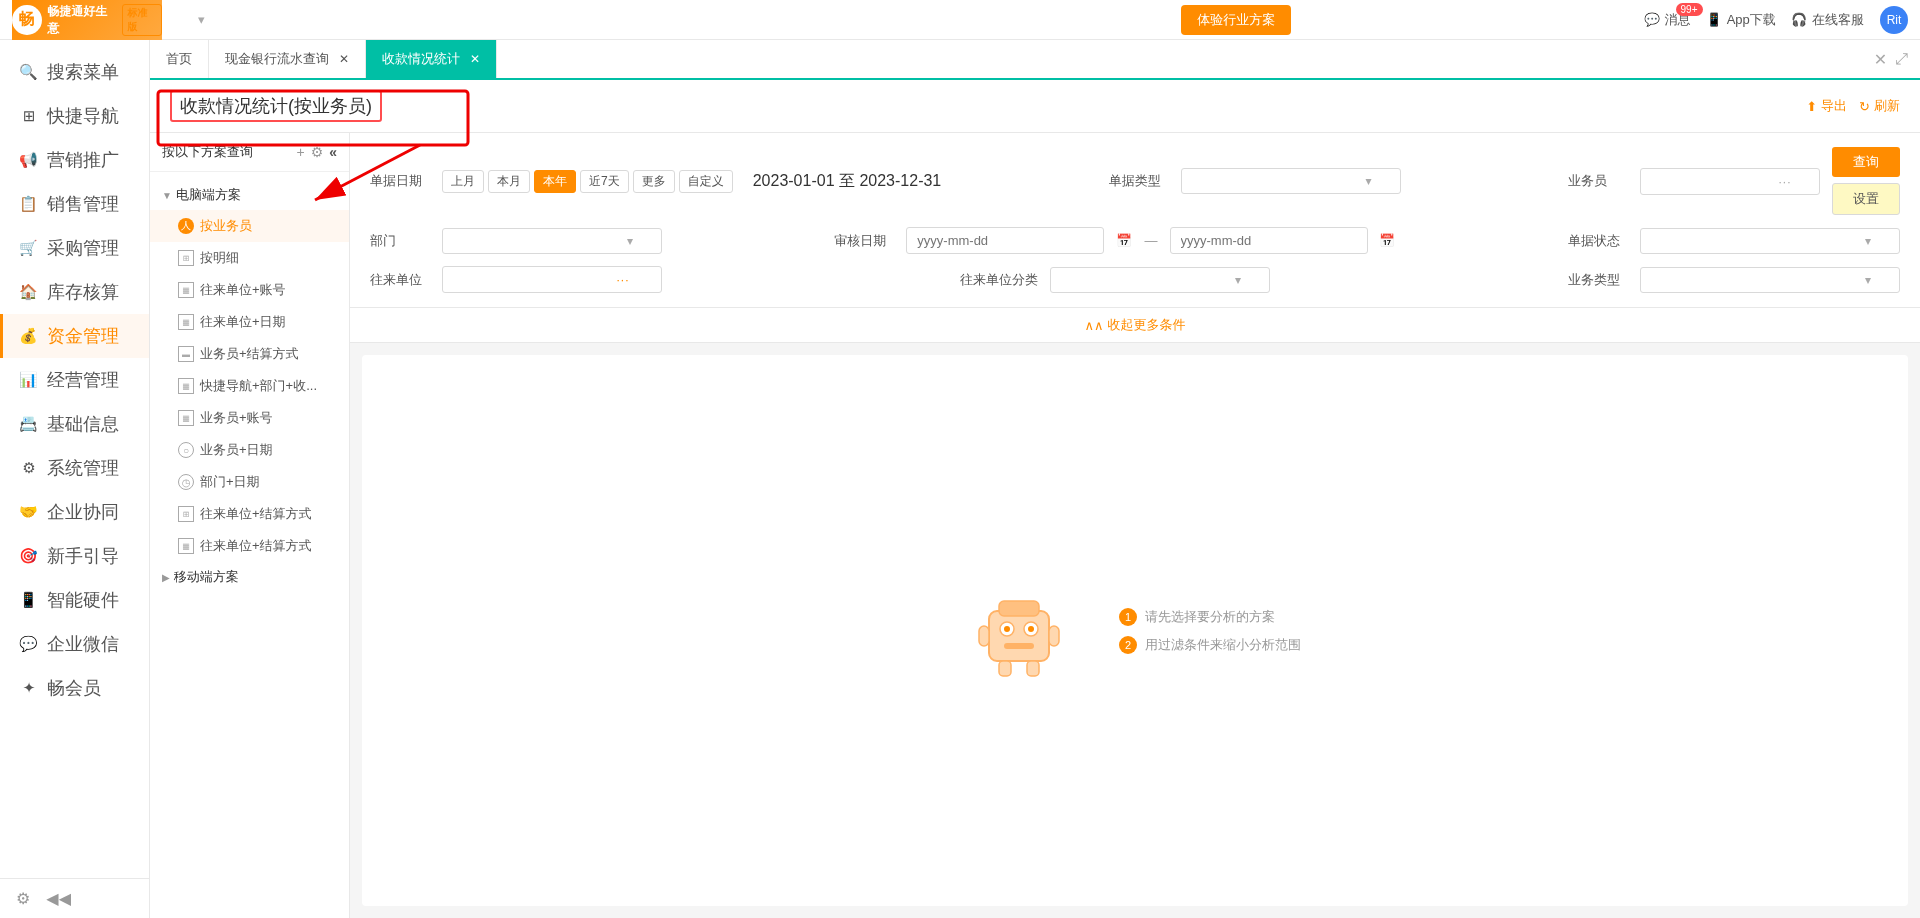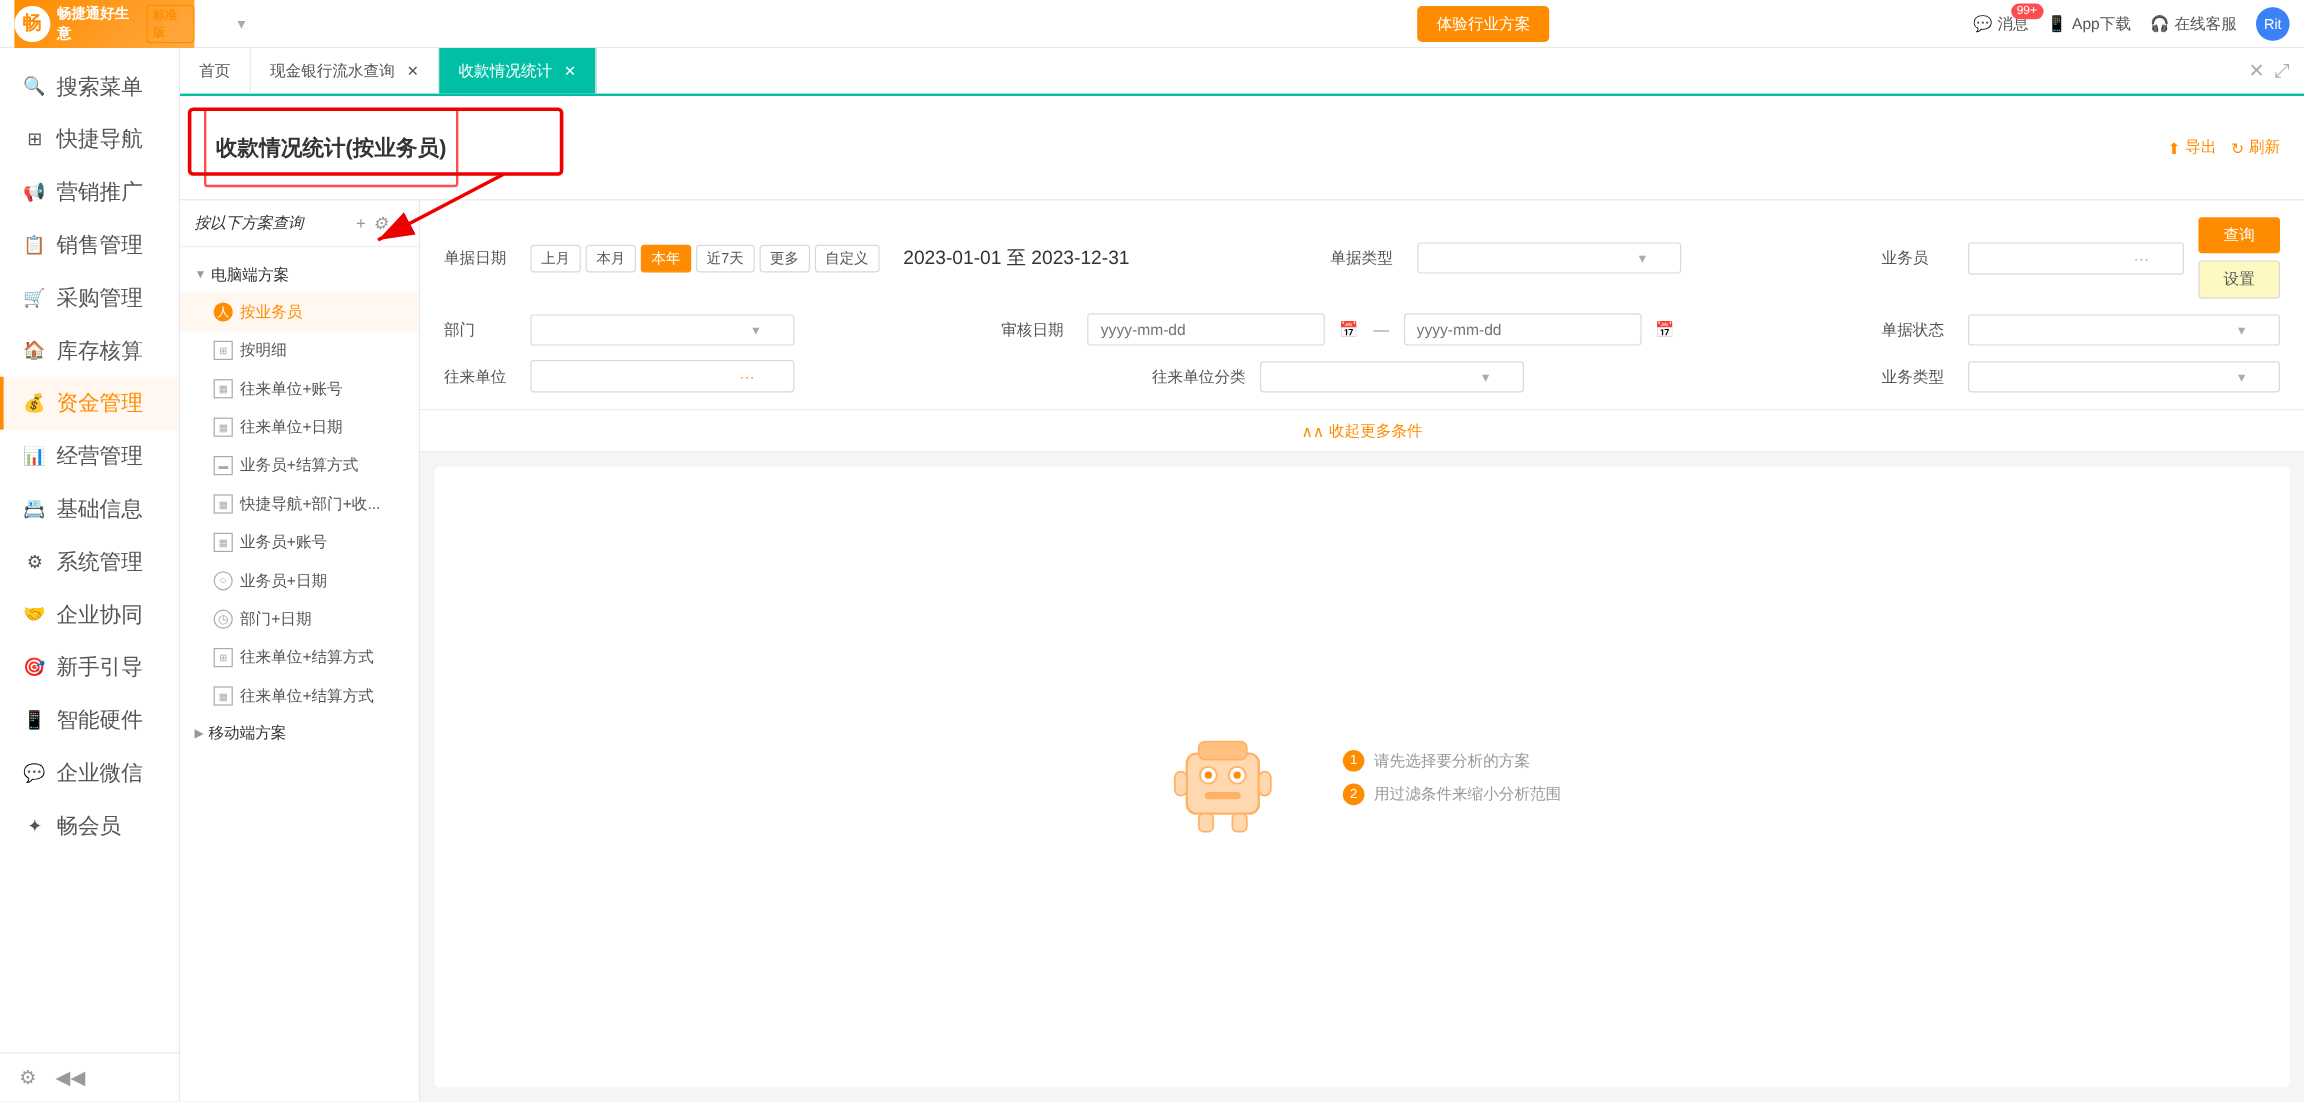--- a/index.html
+++ b/index.html
@@ -155,24 +155,24 @@
       background: #fff;
       padding: 10px 20px;
       display: flex;
       align-items: center;
       justify-content: space-between;
       border-bottom: 1px solid #e8e8e8;
       flex-shrink: 0;
     }
     .page-title {
       font-size: 18px;
-      font-weight: bold;
+      font-weight: normal;
       color: #333;
       border: 2px solid #ff4d4f;
-      padding: 19px 8px;
+      padding: 2px 8px;
       border-radius: 3px;
     }
     .page-actions {
       display: flex;
       gap: 12px;
       align-items: center;
     }
     .btn-export {
       display: flex; align-items: center; gap: 4px; color: #ff8c00; cursor: pointer; font-size: 13px;
     }
@@ -197,21 +197,20 @@
       flex-direction: column;
     }
     .left-panel-header {
       display: flex;
       align-items: center;
       justify-content: space-between;
       padding: 10px 12px;
       border-bottom: 1px solid #f0f0f0;
       font-size: 13px;
       color: #333;
-      font-style: italic;
     }
     .left-panel-header-actions {
       display: flex; gap: 6px; align-items: center;
     }
     .icon-btn {
       cursor: pointer; color: #999; font-size: 14px;
     }
     .tree-section { padding: 8px 0; }
     .tree-parent {
       display: flex;

